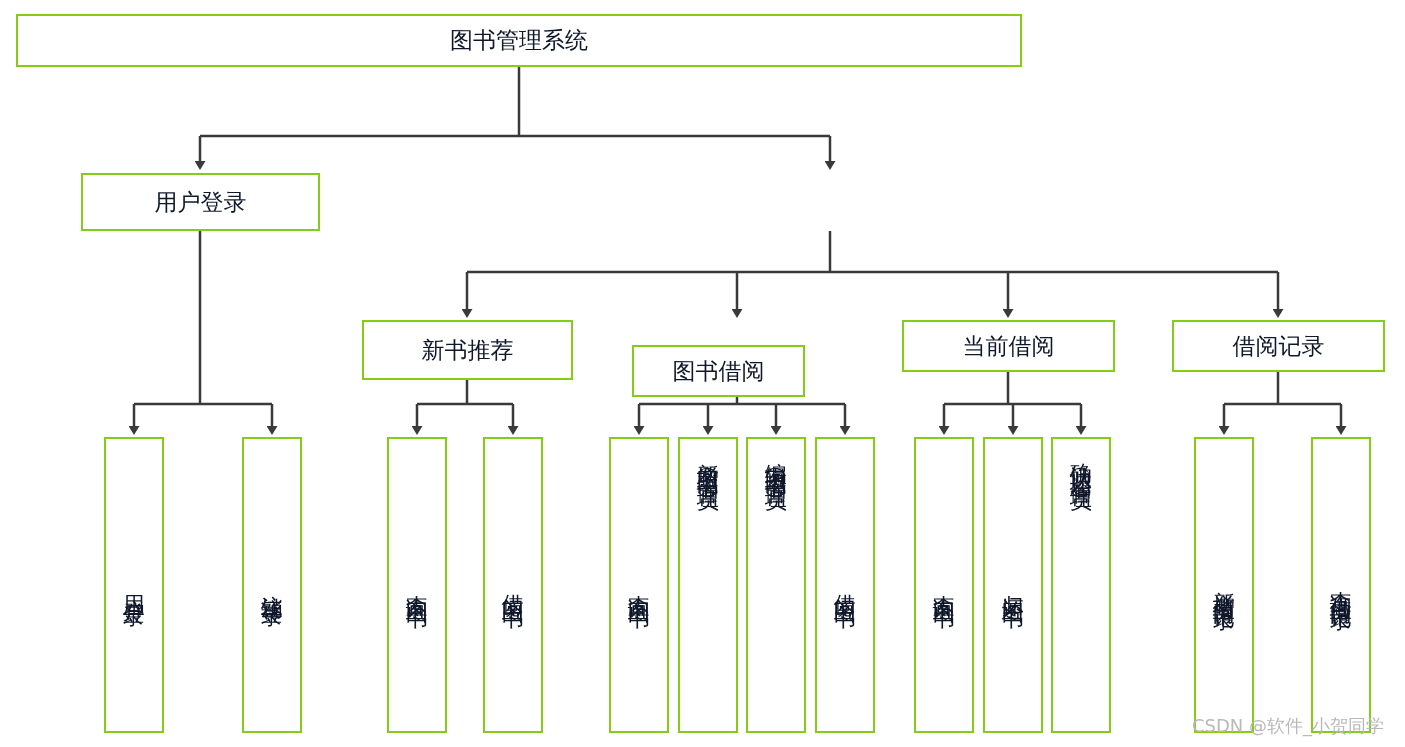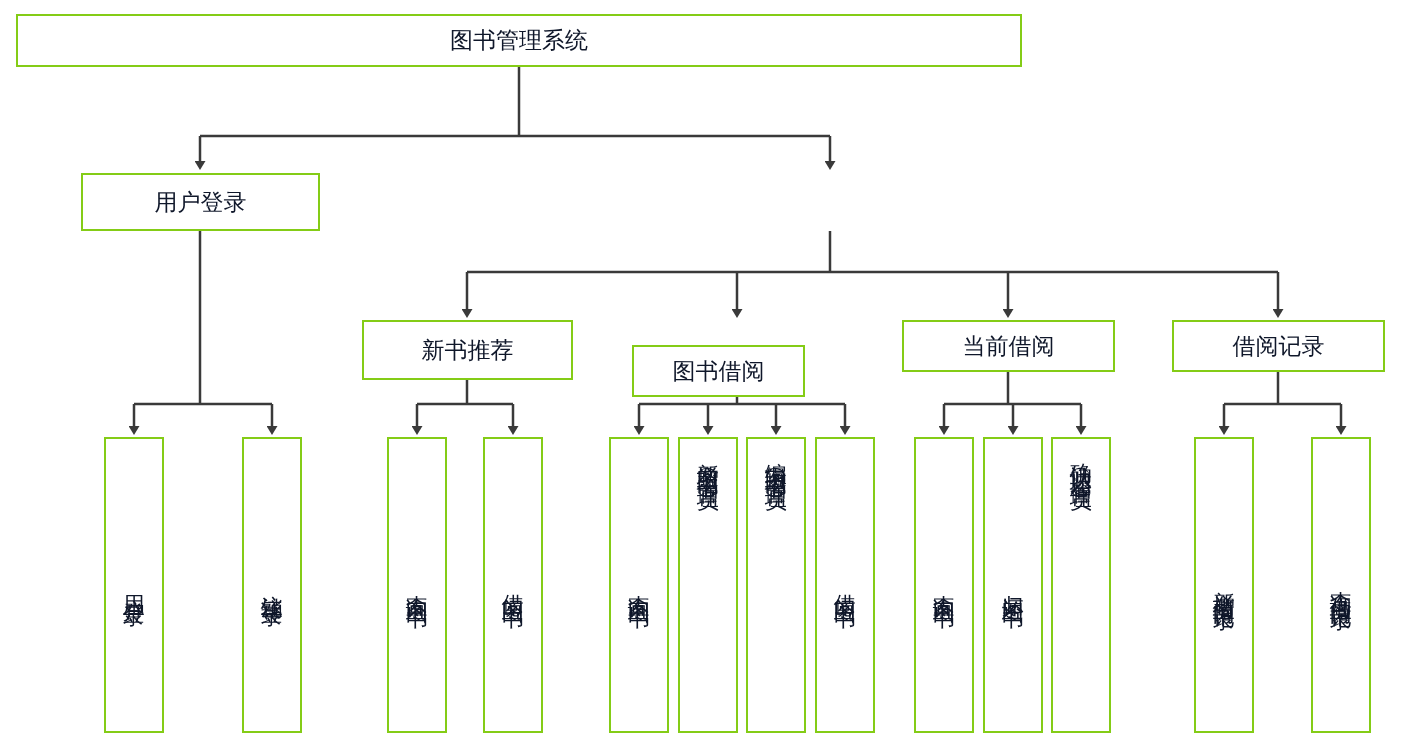--- a/index.html
+++ b/index.html
@@ -185,14 +185,15 @@
     <span class="vtext">确认归还（管理员）</span>
   </div>
 
   <div class="node v align-mid" style="left:1194px; top:437px; width:60px; height:296px;">
     <span class="vtext">新增借阅记录</span>
   </div>
   <div class="node v align-mid" style="left:1311px; top:437px; width:60px; height:296px;">
     <span class="vtext">查询借阅记录</span>
   </div>
 
+  <div class="watermark">CSDN @软件_小贺同学</div>
 
 </div>
 
 </body></html>

